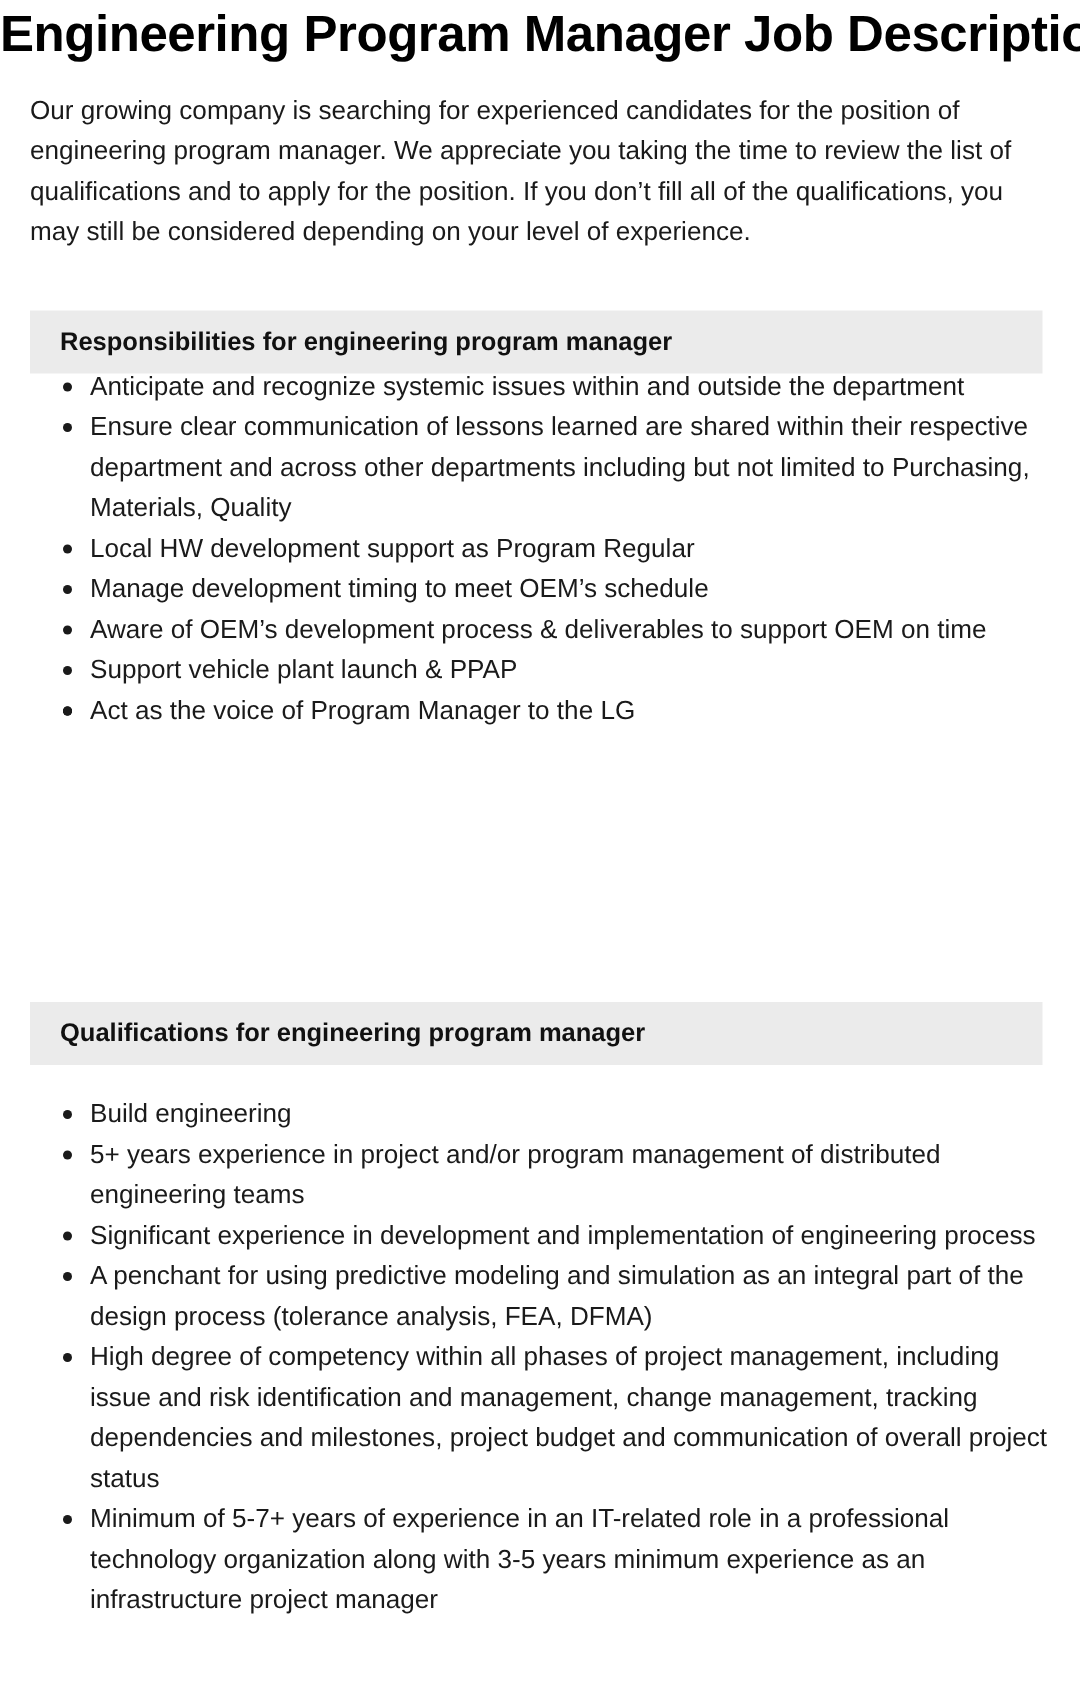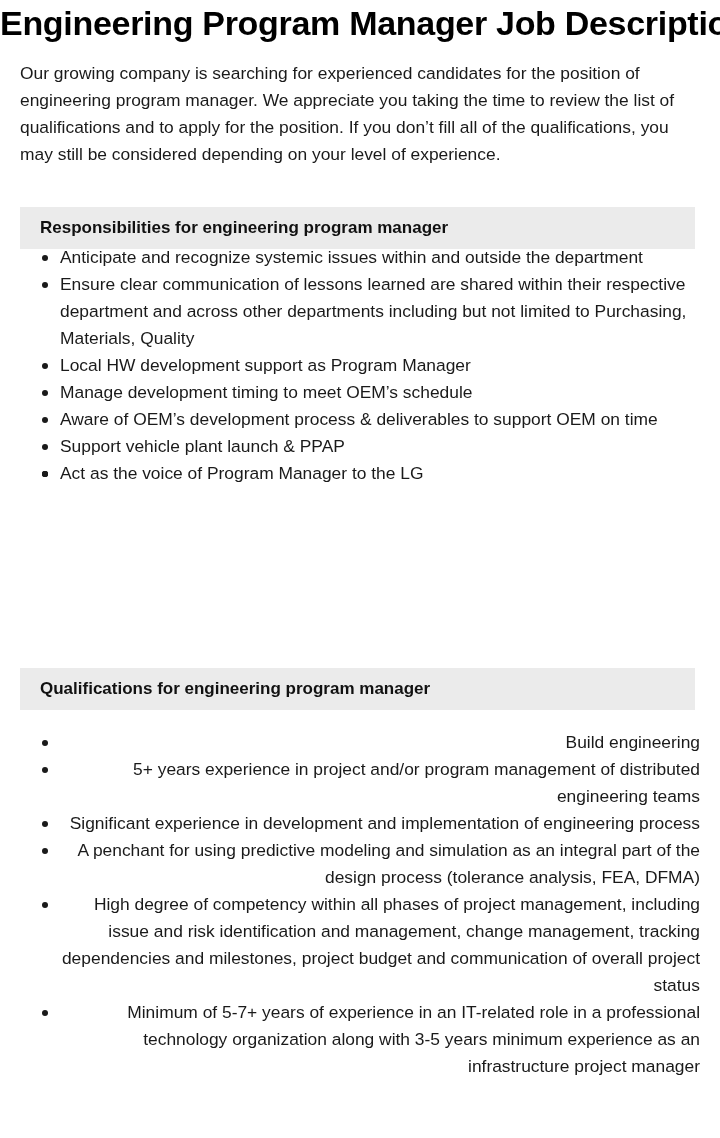--- a/index.html
+++ b/index.html
@@ -54,31 +54,31 @@
 
 <h1 class="title">Engineering Program Manager Job Description</h1>
 
 <p class="intro">Our growing company is searching for experienced candidates for the position of engineering program manager. We appreciate you taking the time to review the list of qualifications and to apply for the position. If you don’t fill all of the qualifications, you may still be considered depending on your level of experience.</p>
 
 <div class="section-header" style="top:183px;margin-top:24px;">Responsibilities for engineering program manager</div>
 
 <ul class="list" style="top:244px;">
   <li><span class="bullet"></span><span>Anticipate and recognize systemic issues within and outside the department</span></li>
   <li><span class="bullet"></span><span>Ensure clear communication of lessons learned are shared within their respective department and across other departments including but not limited to Purchasing, Materials, Quality</span></li>
-  <li><span class="bullet"></span><span>Local HW development support as Program Manager</span></li>
+  <li><span class="bullet"></span><span>Local HW development support as Program Regular</span></li>
   <li><span class="bullet"></span><span>Manage development timing to meet OEM’s schedule</span></li>
   <li><span class="bullet"></span><span>Aware of OEM’s development process &amp; deliverables to support OEM on time</span></li>
   <li><span class="bullet"></span><span>Support vehicle plant launch &amp; PPAP</span></li>
   <li><span class="bullet"></span></li>
   <li><span class="bullet"></span></li>
   <li><span class="bullet"></span><span>Act as the voice of Program Manager to the LG</span></li>
 </ul>
 
 <div class="section-header" style="top:668px;">Qualifications for engineering program manager</div>
 
-<ul class="list" style="top:729px;text-align:right;">
+<ul class="list" style="top:729px;">
   <li><span class="bullet"></span><span>Build engineering</span></li>
   <li><span class="bullet"></span><span>5+ years experience in project and/or program management of distributed engineering teams</span></li>
   <li><span class="bullet"></span><span>Significant experience in development and implementation of engineering process</span></li>
   <li><span class="bullet"></span><span>A penchant for using predictive modeling and simulation as an integral part of the design process (tolerance analysis, FEA, DFMA)</span></li>
   <li><span class="bullet"></span><span>High degree of competency within all phases of project management, including issue and risk identification and management, change management, tracking dependencies and milestones, project budget and communication of overall project status</span></li>
   <li><span class="bullet"></span><span>Minimum of 5-7+ years of experience in an IT-related role in a professional technology organization along with 3-5 years minimum experience as an infrastructure project manager</span></li>
 </ul>
 
 </body></html>

